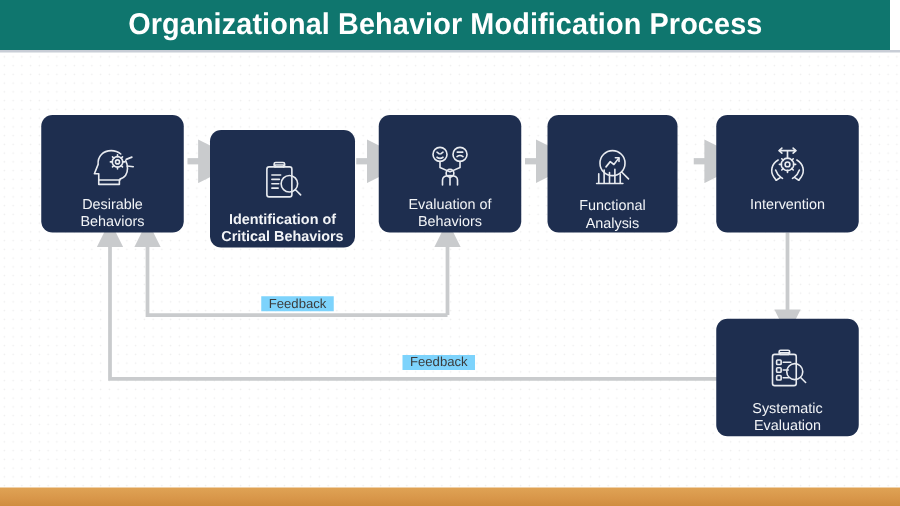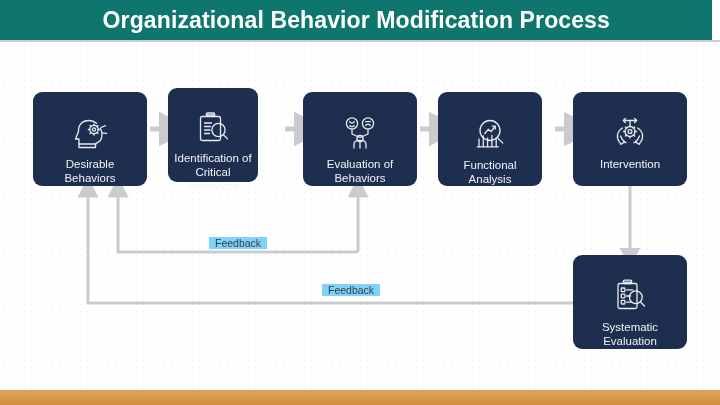--- a/index.html
+++ b/index.html
@@ -155,21 +155,21 @@
         <circle cx="24" cy="15.5" r="1.6"></circle>
         <path d="M24 9.8 v1.6 M24 19.6 v1.6 M29.7 15.5 h-1.6 M19.9 15.5 h-1.6"></path>
         <path d="M28 11.5 l-1.1 1.1 M21.1 18.4 l-1.1 1.1 M28 19.5 l-1.1-1.1 M21.1 12.6 l-1.1-1.1"></path>
         <path d="M31 13.5 l4.5-1.8 M31.8 18.8 l4.8 .6"></path>
       </svg>
     </div>
     <div class="node-label">Desirable
 Behaviors</div>
   </div>
 
-  <div class="node" style="left:168px;top:88px;width:90px;height:94px;">
+  <div class="node" style="left:168px;top:104px;width:116px;height:94px;font-weight:bold;">
     <div class="node-icon">
       <svg width="38" height="38" viewBox="0 0 38 38" fill="none" stroke="#e8ebf0" stroke-width="1.3" stroke-linecap="round" stroke-linejoin="round">
         <rect x="6.5" y="7.5" width="20" height="24" rx="1.8"></rect>
         <path d="M13 7.5 V6 h7 v1.5"></path>
         <rect x="12.3" y="4" width="8.4" height="3.4" rx="1.2"></rect>
         <path d="M10.5 14 h7 M10.5 17.5 h6 M10.5 21 h5.5 M10.5 24.5 h5"></path>
         <circle cx="24.5" cy="21" r="6.6"></circle>
         <path d="M29.4 25.8 l4.1 4.1"></path>
       </svg>
     </div>

